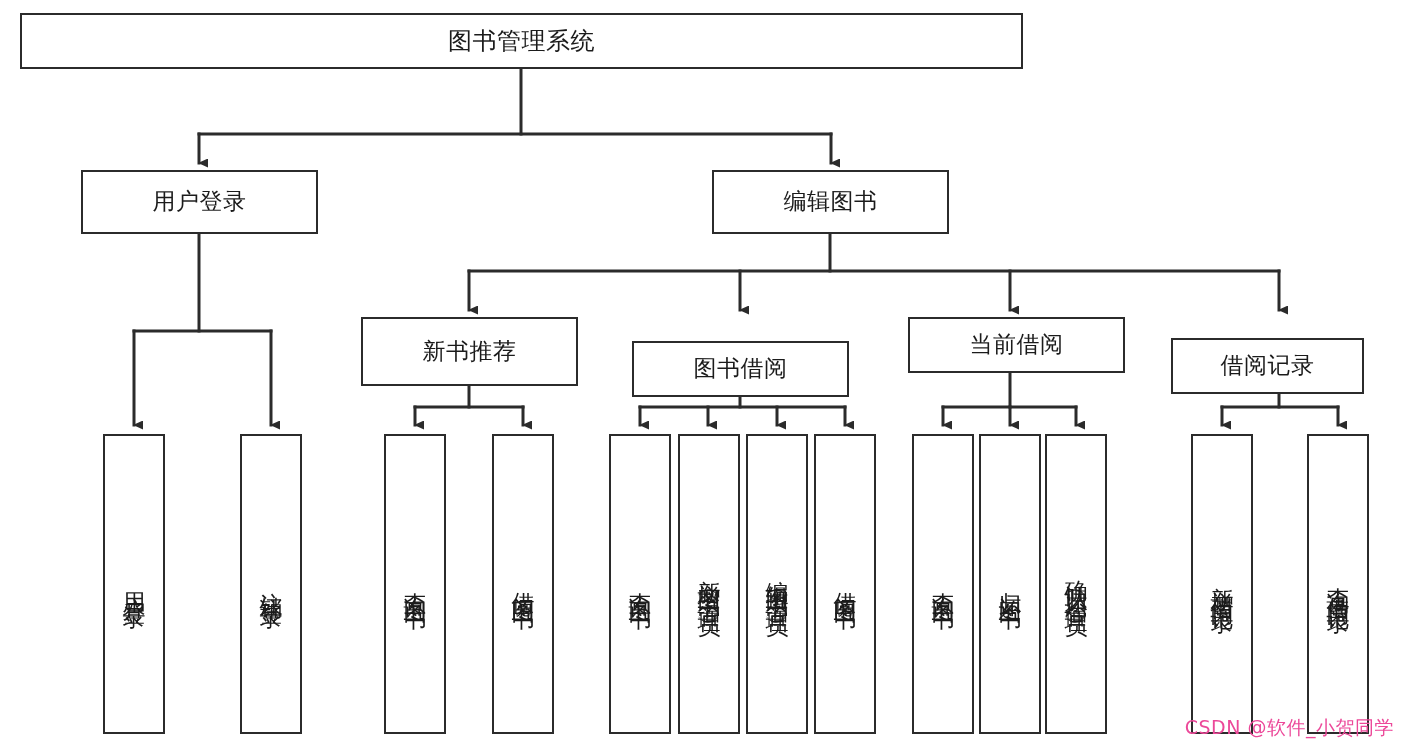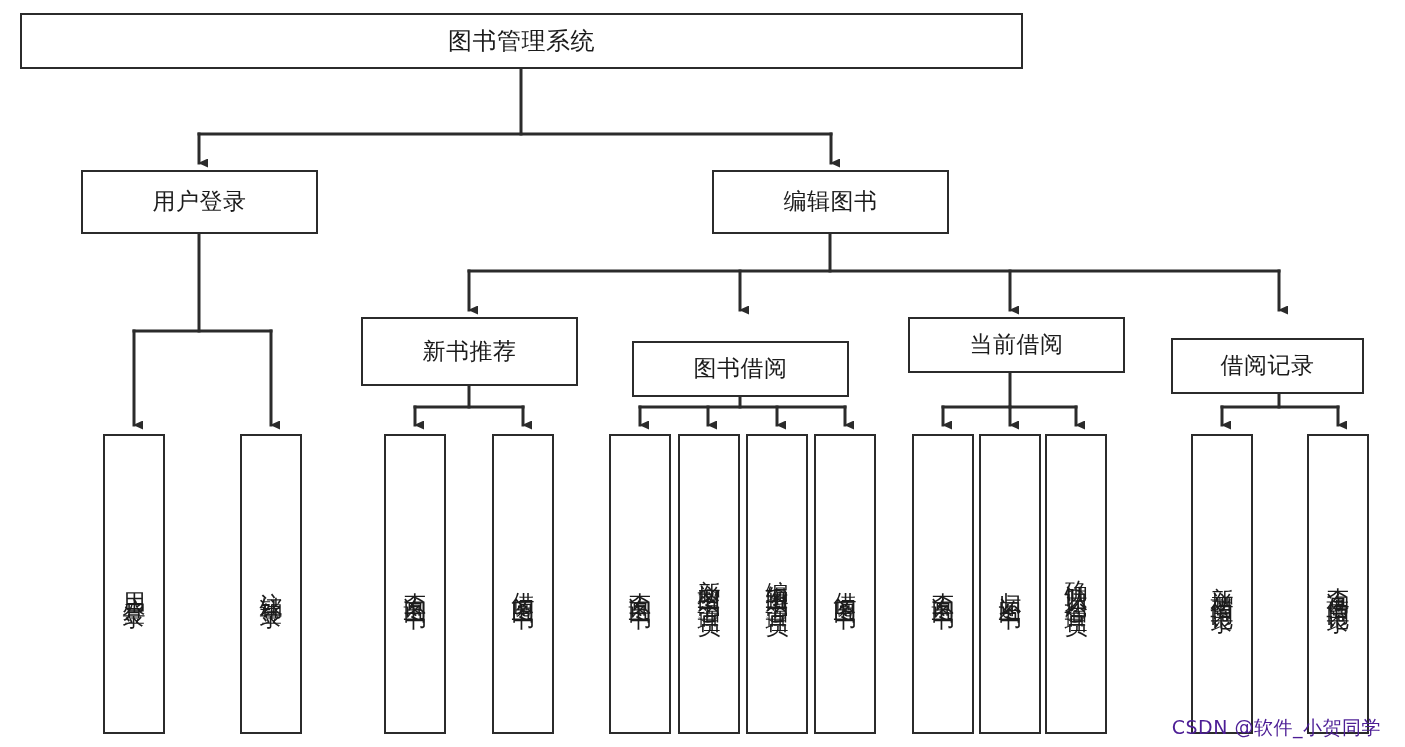--- a/index.html
+++ b/index.html
@@ -58,24 +58,24 @@
   .node.vertical .node-label {
     writing-mode: vertical-rl;
     text-orientation: upright;
     font-size: 23px;
     letter-spacing: 5px;
     line-height: 1;
     white-space: nowrap;
   }
   #watermark {
     position: absolute;
-    right: 24px;
+    right: 11px;
     bottom: 6px;
     font-size: 19px;
-    color: #4c1d95;
+    color: #ec4899;
     letter-spacing: 0.5px;
     z-index: 5;
     white-space: nowrap;
     text-align: right;
   }
 </style>
 </head>
 <body>
 
 <div id="diagram-root">

